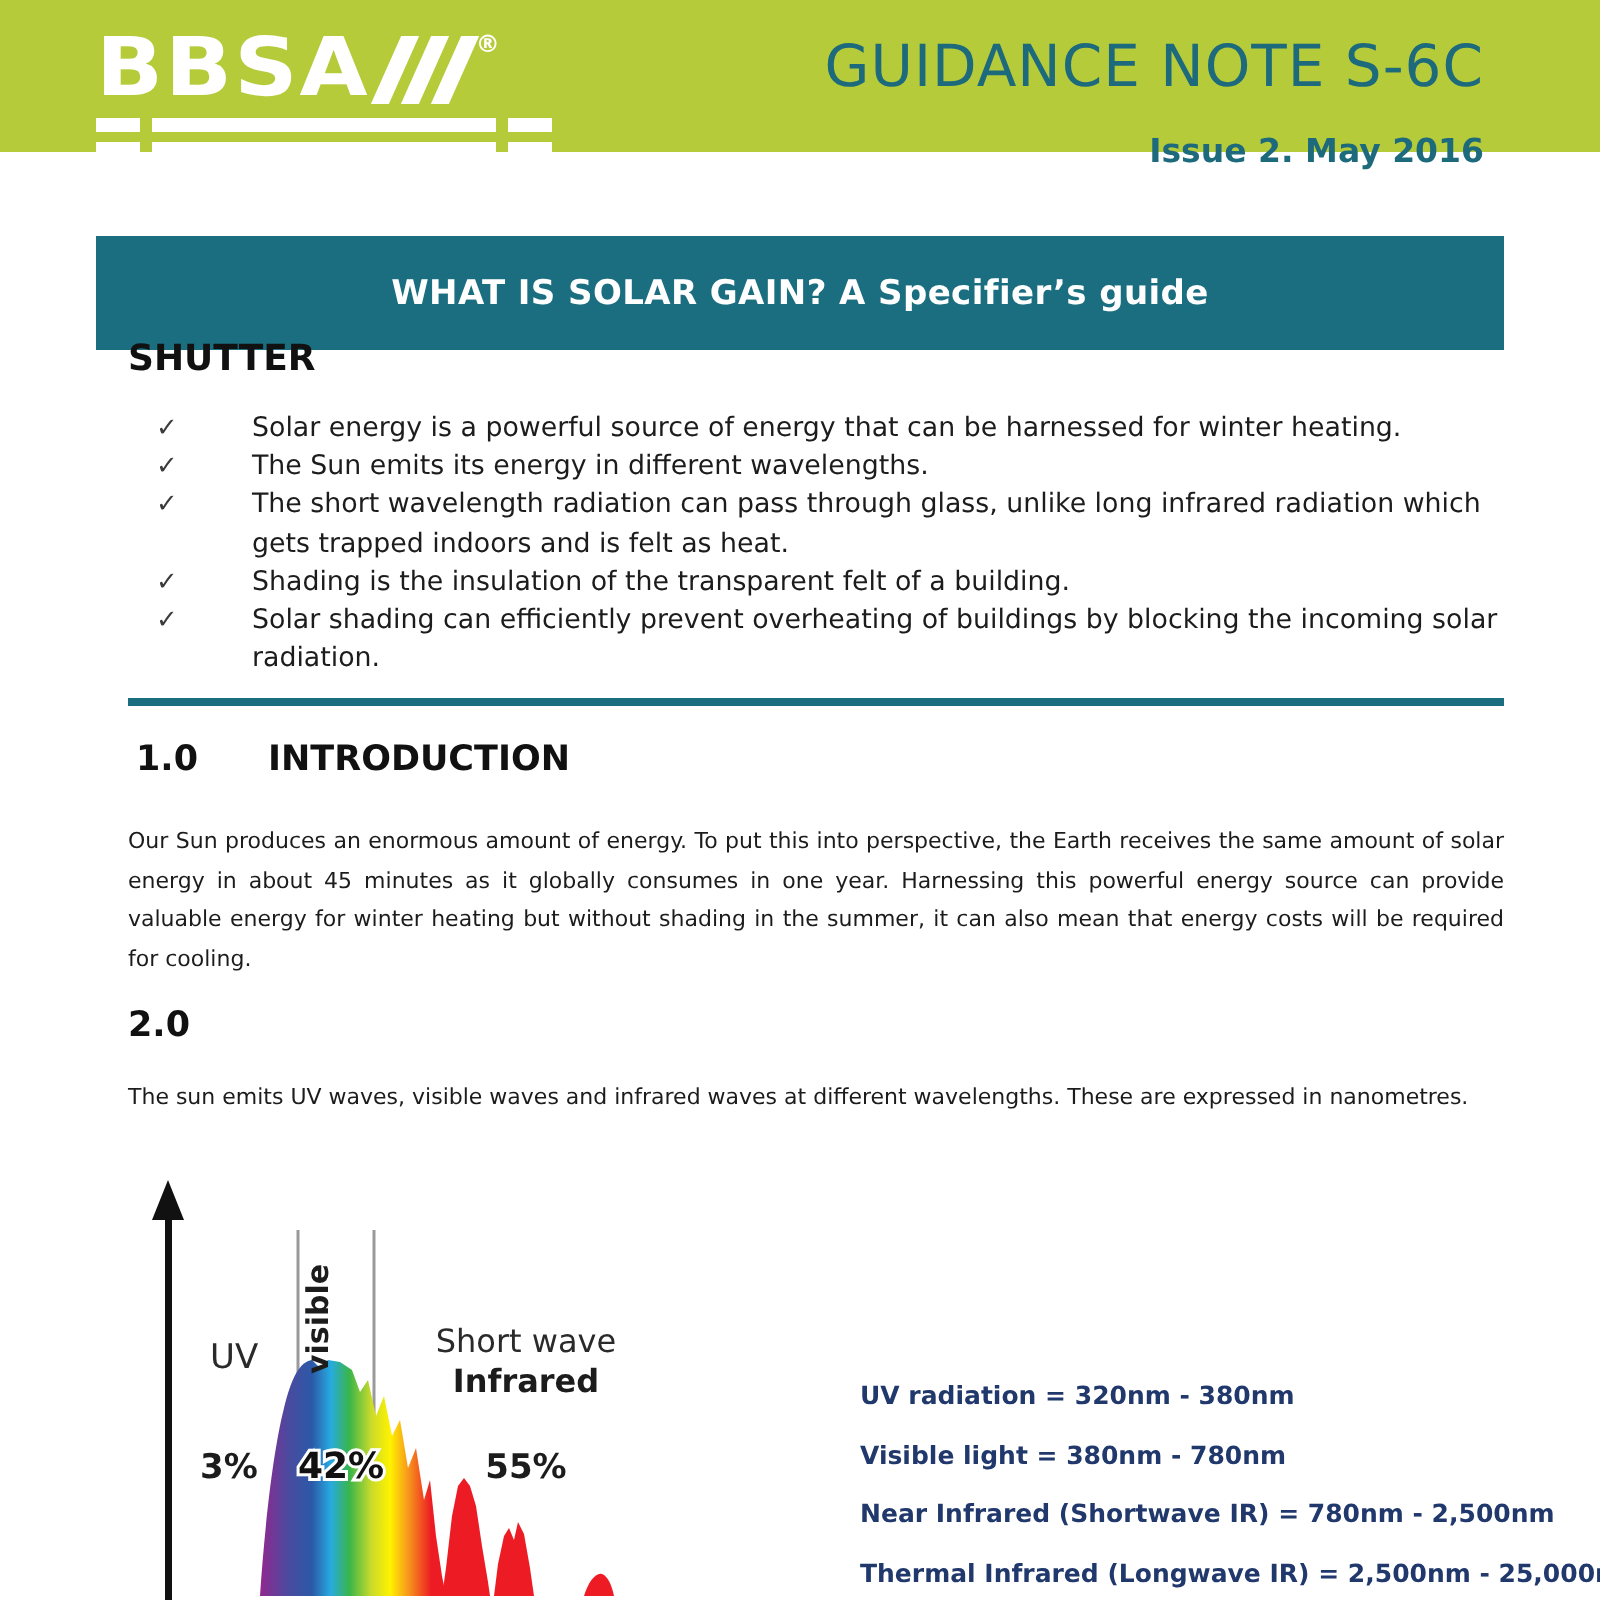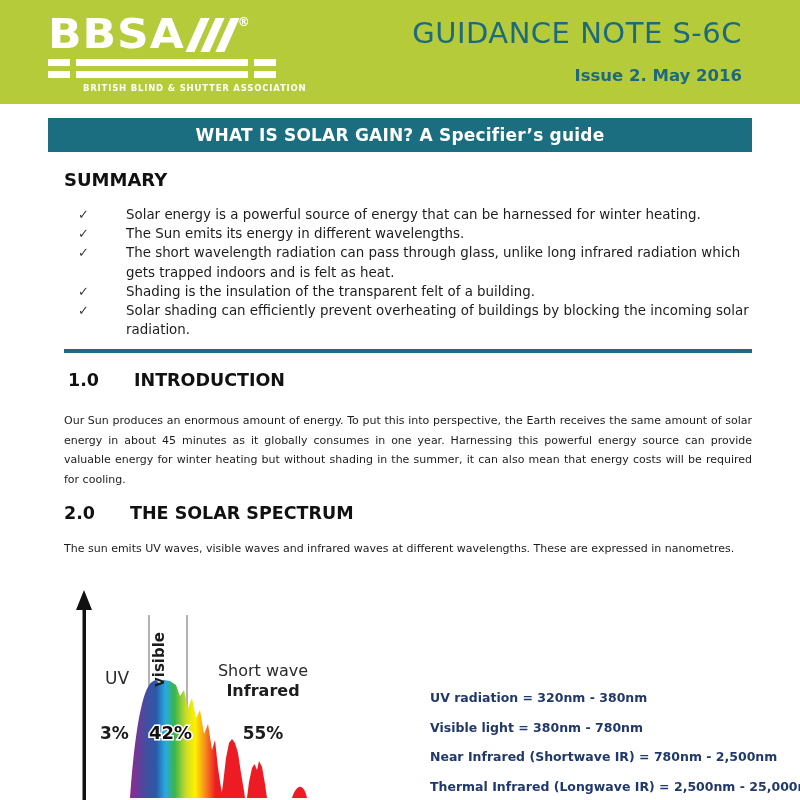--- a/index.html
+++ b/index.html
@@ -1,41 +1,41 @@
 <!DOCTYPE html>
 <html><head>
 <meta charset="utf-8">
 <style>
   * { margin:0; padding:0; box-sizing:border-box; }
   html,body { width:800px; height:800px; overflow:hidden; background:#fff;
               font-family:"DejaVu Sans", sans-serif; }
   .page { position:relative; width:800px; height:800px; background:#fff; }
 
   
-  .masthead { position:absolute; left:0; top:0; width:800px; height:104px; background:#b6cb3a; }
+  .masthead { position:absolute; left:0; top:0; width:800px; height:76px; background:#b6cb3a; }
   .logo { position:absolute; left:48px; top:16px; width:236px; color:#fff; }
   .logo-row1 { display:flex; align-items:flex-start; }
   .logo-word { font-size:44px; font-weight:800; line-height:40px; letter-spacing:1px;
                transform:scaleY(0.92); transform-origin:top left; }
   .logo-slashes { display:flex; gap:6px; margin-left:8px; margin-top:2px; }
   .logo-slash { width:9px; height:34px; background:#fff; transform:skewX(-24deg); }
   .logo-reg { font-size:12px; font-weight:700; margin-left:6px; line-height:12px; }
   .logo-bars { margin-top:3px; width:228px; }
   .logo-bar-row { display:flex; gap:6px; margin-bottom:5px; }
   .bar-s { width:22px; height:7px; background:#fff; }
   .bar-l { flex:1; height:7px; background:#fff; }
   .logo-caption { font-size:8.5px; font-weight:700; letter-spacing:0.8px; margin-top:2px; white-space:nowrap;margin-left:35px; }
 
   .doc-title { position:absolute; right:58px; top:16px; font-size:29px; color:#1e6a7d;
                letter-spacing:0.5px; white-space:nowrap; }
   .doc-issue { position:absolute; right:58px; top:66px; font-size:16.5px; font-weight:700;
                color:#1e6a7d; white-space:nowrap; }
 
   
-  .banner { position:absolute; left:48px; top:118px; width:704px; height:34px; background:#1a6e80;
+  .banner { position:absolute; left:48px; top:118px; width:704px; height:57px; background:#1a6e80;
             display:flex; align-items:center; justify-content:center; }
   .banner-text { color:#fff; font-weight:700; font-size:17px; letter-spacing:0.2px; }
 
   
   .summary-heading { position:absolute; left:64px; top:169px; font-size:18px; font-weight:700; color:#111; }
   .summary-list { position:absolute; left:64px; top:205px; width:690px; }
   .bullet-row { display:flex; margin-bottom:0; }
   .check { width:16px; margin-left:14px; color:#3a3a3a; font-size:13px; line-height:19.2px; flex:0 0 16px; }
   .bullet-text { margin-left:32px; font-size:13.4px; line-height:19.2px; color:#1c1c1c; }
 
@@ -87,21 +87,21 @@
       <div class="logo-caption">BRITISH BLIND &amp; SHUTTER ASSOCIATION</div>
     </div>
     <div class="doc-title">GUIDANCE NOTE S-6C</div>
     <div class="doc-issue">Issue 2. May 2016</div>
   </div>
 
   <div class="banner">
     <span class="banner-text">WHAT IS SOLAR GAIN? A Specifier’s guide</span>
   </div>
 
-  <div class="summary-heading">SUMMARY</div>
+  <div class="summary-heading">SHUTTER</div>
   <div class="summary-list">
     <div class="bullet-row">
       <span class="check">✓</span>
       <span class="bullet-text">Solar energy is a powerful source of energy that can be harnessed for winter heating.</span>
     </div>
     <div class="bullet-row">
       <span class="check">✓</span>
       <span class="bullet-text">The Sun emits its energy in different wavelengths.</span>
     </div>
     <div class="bullet-row">
@@ -121,21 +121,20 @@
   <div class="rule"></div>
 
   <div class="sec-heading sec1">
     <span class="num">1.0</span>
     <span>INTRODUCTION</span>
   </div>
   <div class="para para1">Our Sun produces an enormous amount of energy. To put this into perspective, the Earth receives the same amount of solar energy in about 45 minutes as it globally consumes in one year. Harnessing this powerful energy source can provide valuable energy for winter heating but without shading in the summer, it can also mean that energy costs will be required for cooling.</div>
 
   <div class="sec-heading sec2">
     <span class="num">2.0</span>
-    <span>THE SOLAR SPECTRUM</span>
   </div>
   <div class="para para2">The sun emits UV waves, visible waves and infrared waves at different wavelengths. These are expressed in nanometres.</div>
 
   <div class="chart">
     <svg width="740" height="212" viewBox="0 0 740 212" xmlns="http://www.w3.org/2000/svg">
       <defs>
         <linearGradient id="rainbow" x1="70" x2="163" y1="0" y2="0" gradientUnits="userSpaceOnUse">
           <stop offset="0" stop-color="#92278f"></stop>
           <stop offset="0.15" stop-color="#4b4a9f"></stop>
           <stop offset="0.28" stop-color="#2b59a7"></stop>

